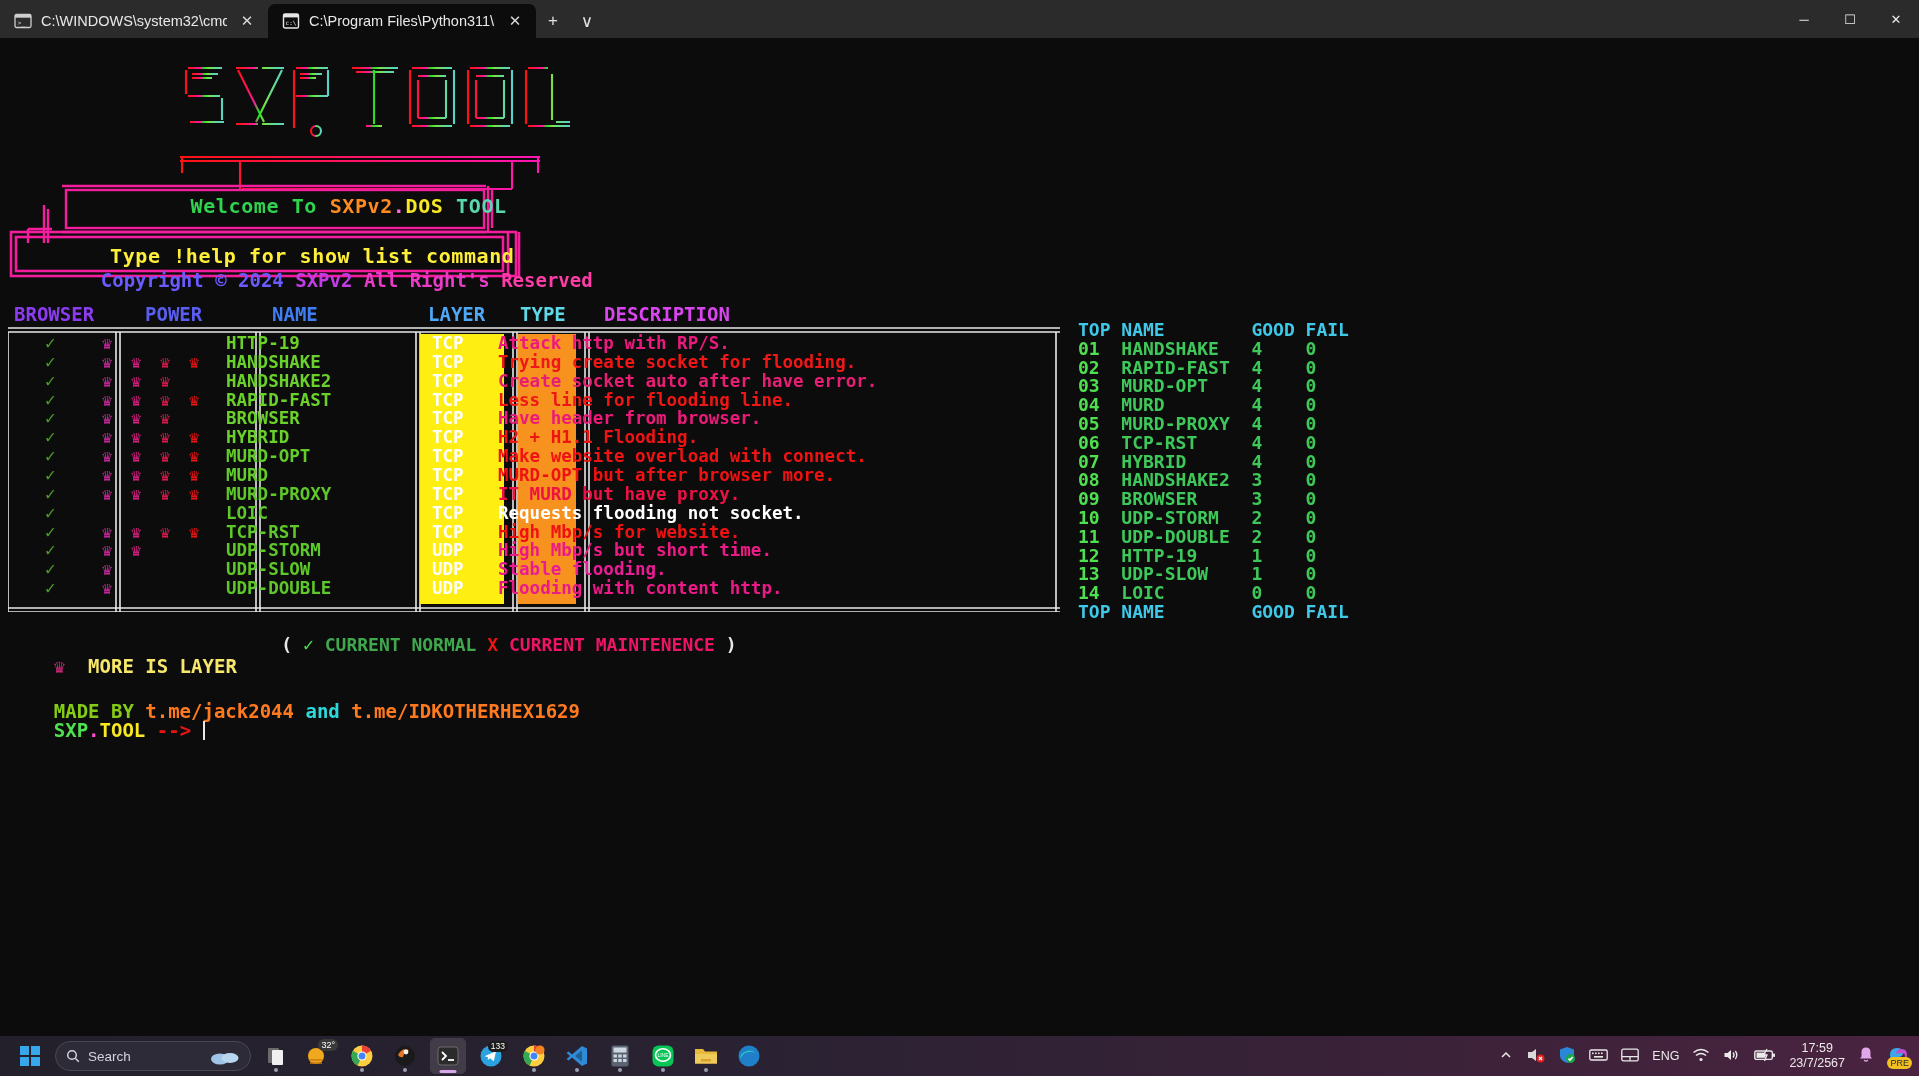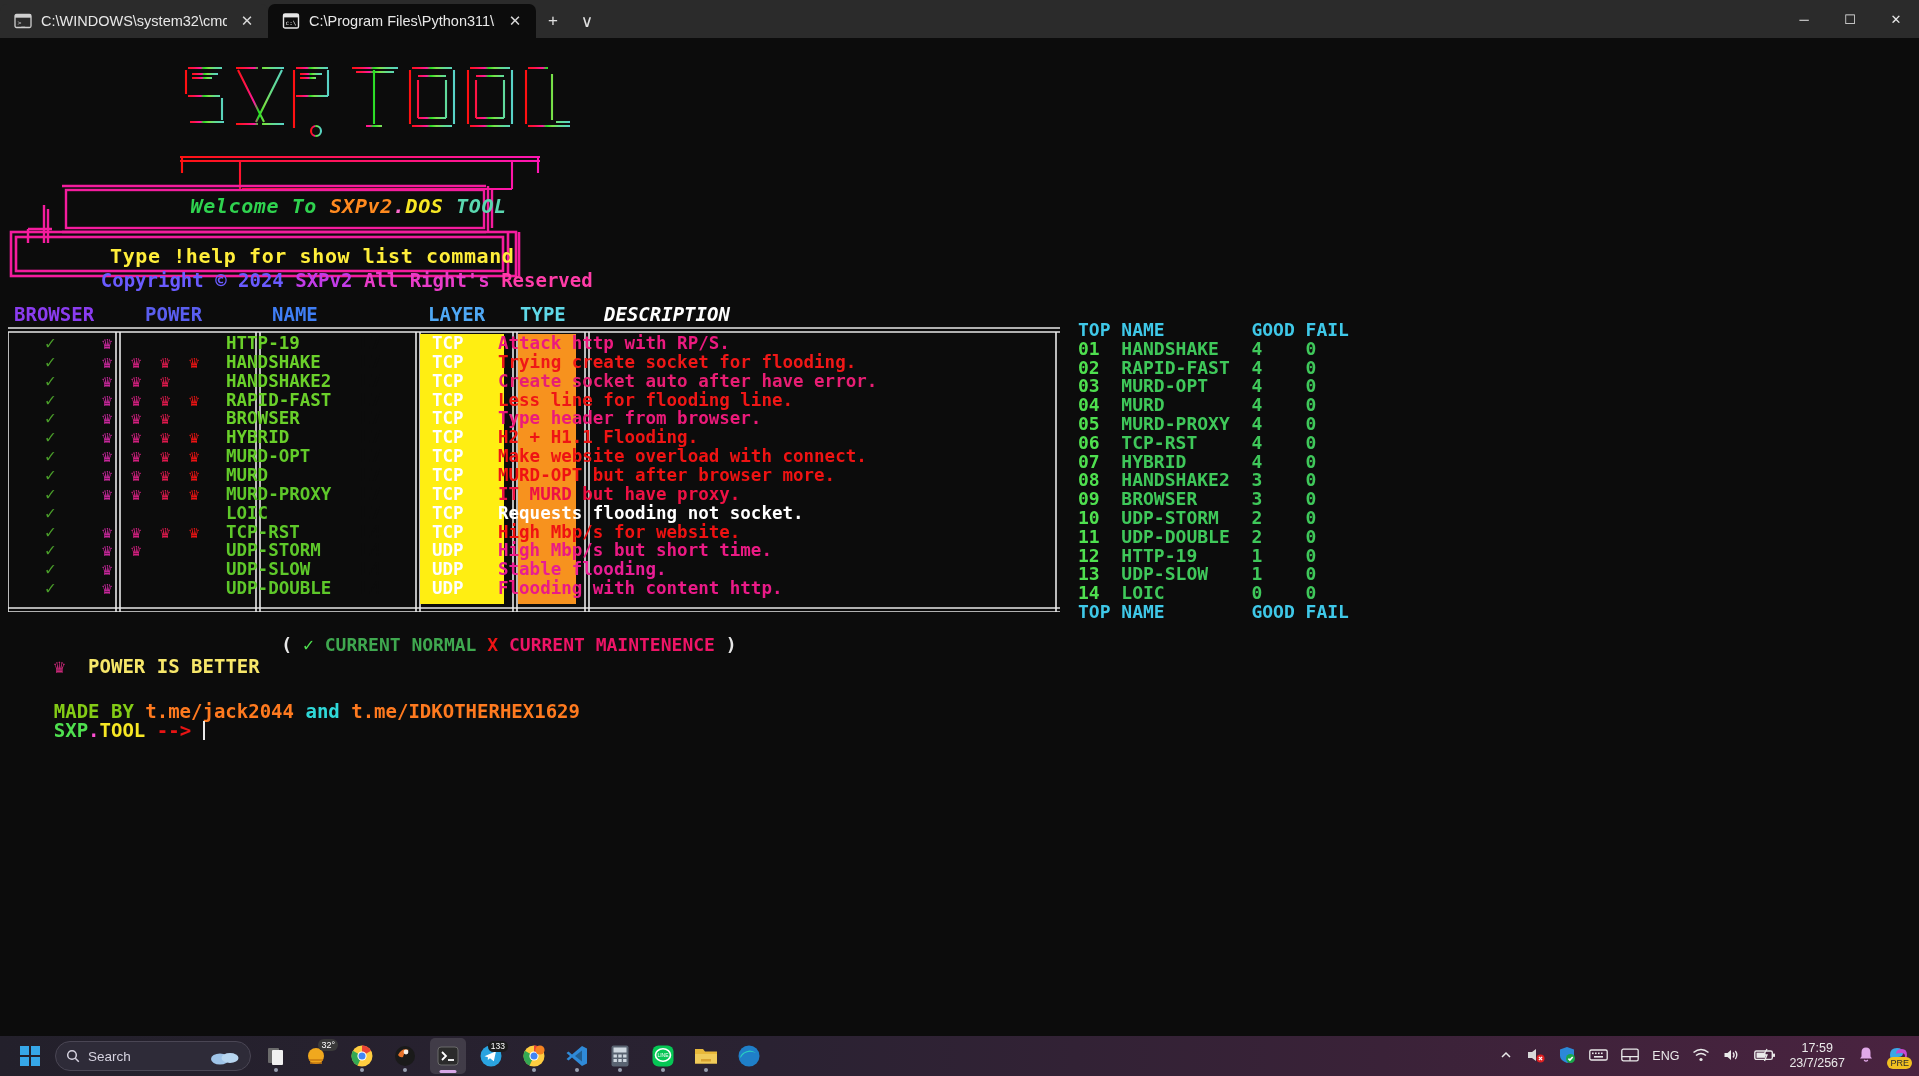--- a/index.html
+++ b/index.html
@@ -217,21 +217,21 @@
         <path d="M62 148 h424 M62 194 h424"></path>
         <path d="M488 148 v46 M492 152 v38"></path>
       </g>
       <g fill="none" stroke-width="2.4" stroke="#f51c9e">
         <path d="M44 167 v70 M48 171 v62"></path>
         <path d="M28 191 h24 M28 191 v50"></path>
       </g>
     </svg>
   </div>
 
-  <div class="welcome-text" style="left:140px; top:132px;font-style:italic;">
+  <div class="welcome-text" style="left:140px; top:132px;">
     <span style="color:#2fd34f">Welcome To </span><span style="color:#ff8a1f">SXPv2</span><span style="color:#ff6bd0">.</span><span style="color:#f7e724">DOS</span><span style="color:#5ad8b0"> TOOL</span>
   </div>
 
   <svg style="position:absolute; left:8px; top:191px;" width="520" height="50">
     <g fill="none" stroke="#f51c9e" stroke-width="2.6">
       <rect x="3" y="3" width="505" height="44"></rect>
       <rect x="8" y="8" width="487" height="34"></rect>
       <path d="M500 3 v44 M511 3 v44"></path>
     </g>
   </svg>
@@ -240,21 +240,21 @@
   <div class="copyright">
     <span style="color:#6a5bff">Copyright © 2024 </span><span style="color:#c23ce8">SXPv2 </span><span style="color:#e83cc8">All Right's</span><span style="color:#ff3ca8"> Reserved</span>
   </div>
 
 
   <div class="thead" style="left:14px;  top:265px; color:#8b3cf0;">BROWSER</div>
   <div class="thead" style="left:145px; top:265px; color:#5a5ef0;">POWER</div>
   <div class="thead" style="left:272px; top:265px; color:#3f7ef5;">NAME</div>
   <div class="thead" style="left:428px; top:265px; color:#4fa8f5;">LAYER</div>
   <div class="thead" style="left:520px; top:265px; color:#5fd8e8;">TYPE</div>
-  <div class="thead" style="left:604px; top:265px; color:#ffffff;font-style:italic;">DESCRIPTION</div>
+  <div class="thead" style="left:604px; top:265px; color:#d946ef;">DESCRIPTION</div>
 
   <svg style="position:absolute; left:8px; top:288px;" width="1052" height="286">
     <g stroke="#e8e8e8" stroke-width="1.6" fill="none">
       <path d="M0 2 H1052 M0 6 H1052"></path>
       <path d="M0 6 V286 M108 6 V286 M112 6 V286 M248 6 V286 M252 6 V286 M408 6 V286 M412 6 V286 M505 6 V286 M509 6 V286 M577 6 V286 M581 6 V286 M1048 6 V286"></path>
       <path d="M0 282 H1052 M0 286 H1052"></path>
     </g>
   </svg>
 
   <div style="position:absolute; left:420px; top:296px; width:84px; height:270px; background:#ffee12;"></div>
@@ -293,21 +293,21 @@
       <div class="cellbox" style="left: 360px; top: 352.55px; color: rgb(12, 12, 12); font-size: 17.5px; font-weight: bold; white-space: pre; font-family: &quot;DejaVu Sans Mono&quot;, monospace; line-height: 18.85px;">L7</div>
       <div class="cellbox" style="left: 432px; top: 352.55px; color: rgb(255, 255, 255); font-size: 17.5px; font-weight: bold; white-space: pre; font-family: &quot;DejaVu Sans Mono&quot;, monospace; line-height: 18.85px;">TCP</div>
       <div class="cellbox" style="left: 498px; top: 352.55px; color: rgb(239, 22, 22); font-size: 17.5px; font-weight: bold; white-space: pre; font-family: &quot;DejaVu Sans Mono&quot;, monospace; line-height: 18.85px;">Less line for flooding line.</div>
       <div class="cellbox" style="left: 45px; top: 371.4px; color: rgb(74, 158, 42); font-size: 17.5px; font-weight: bold; white-space: pre; font-family: &quot;DejaVu Sans Mono&quot;, monospace; line-height: 18.85px;">✓</div>
       <div class="cellbox" style="left: 102px; top: 371.4px; color: rgb(200, 40, 156); font-size: 17px; font-weight: bold; white-space: pre; font-family: &quot;DejaVu Sans Mono&quot;, monospace; line-height: 18.85px;">♛</div>
       <div class="cellbox" style="left: 131px; top: 371.4px; color: rgb(212, 32, 128); font-size: 17px; font-weight: bold; white-space: pre; font-family: &quot;DejaVu Sans Mono&quot;, monospace; line-height: 18.85px;">♛</div>
       <div class="cellbox" style="left: 160px; top: 371.4px; color: rgb(224, 26, 78); font-size: 17px; font-weight: bold; white-space: pre; font-family: &quot;DejaVu Sans Mono&quot;, monospace; line-height: 18.85px;">♛</div>
       <div class="cellbox" style="left: 226px; top: 371.4px; color: rgb(106, 208, 42); font-size: 17.5px; font-weight: bold; white-space: pre; font-family: &quot;DejaVu Sans Mono&quot;, monospace; line-height: 18.85px;">BROWSER</div>
       <div class="cellbox" style="left: 360px; top: 371.4px; color: rgb(12, 12, 12); font-size: 17.5px; font-weight: bold; white-space: pre; font-family: &quot;DejaVu Sans Mono&quot;, monospace; line-height: 18.85px;">L7</div>
       <div class="cellbox" style="left: 432px; top: 371.4px; color: rgb(255, 255, 255); font-size: 17.5px; font-weight: bold; white-space: pre; font-family: &quot;DejaVu Sans Mono&quot;, monospace; line-height: 18.85px;">TCP</div>
-      <div class="cellbox" style="left: 498px; top: 371.4px; color: rgb(236, 26, 122); font-size: 17.5px; font-weight: bold; white-space: pre; font-family: &quot;DejaVu Sans Mono&quot;, monospace; line-height: 18.85px;">Type header from browser.</div>
+      <div class="cellbox" style="left: 498px; top: 371.4px; color: rgb(236, 26, 122); font-size: 17.5px; font-weight: bold; white-space: pre; font-family: &quot;DejaVu Sans Mono&quot;, monospace; line-height: 18.85px;">Have header from browser.</div>
       <div class="cellbox" style="left: 45px; top: 390.25px; color: rgb(74, 158, 42); font-size: 17.5px; font-weight: bold; white-space: pre; font-family: &quot;DejaVu Sans Mono&quot;, monospace; line-height: 18.85px;">✓</div>
       <div class="cellbox" style="left: 102px; top: 390.25px; color: rgb(200, 40, 156); font-size: 17px; font-weight: bold; white-space: pre; font-family: &quot;DejaVu Sans Mono&quot;, monospace; line-height: 18.85px;">♛</div>
       <div class="cellbox" style="left: 131px; top: 390.25px; color: rgb(212, 32, 128); font-size: 17px; font-weight: bold; white-space: pre; font-family: &quot;DejaVu Sans Mono&quot;, monospace; line-height: 18.85px;">♛</div>
       <div class="cellbox" style="left: 160px; top: 390.25px; color: rgb(224, 26, 78); font-size: 17px; font-weight: bold; white-space: pre; font-family: &quot;DejaVu Sans Mono&quot;, monospace; line-height: 18.85px;">♛</div>
       <div class="cellbox" style="left: 189px; top: 390.25px; color: rgb(238, 20, 20); font-size: 17px; font-weight: bold; white-space: pre; font-family: &quot;DejaVu Sans Mono&quot;, monospace; line-height: 18.85px;">♛</div>
       <div class="cellbox" style="left: 226px; top: 390.25px; color: rgb(106, 208, 42); font-size: 17.5px; font-weight: bold; white-space: pre; font-family: &quot;DejaVu Sans Mono&quot;, monospace; line-height: 18.85px;">HYBRID</div>
       <div class="cellbox" style="left: 360px; top: 390.25px; color: rgb(12, 12, 12); font-size: 17.5px; font-weight: bold; white-space: pre; font-family: &quot;DejaVu Sans Mono&quot;, monospace; line-height: 18.85px;">L7</div>
       <div class="cellbox" style="left: 432px; top: 390.25px; color: rgb(255, 255, 255); font-size: 17.5px; font-weight: bold; white-space: pre; font-family: &quot;DejaVu Sans Mono&quot;, monospace; line-height: 18.85px;">TCP</div>
       <div class="cellbox" style="left: 498px; top: 390.25px; color: rgb(239, 20, 20); font-size: 17.5px; font-weight: bold; white-space: pre; font-family: &quot;DejaVu Sans Mono&quot;, monospace; line-height: 18.85px;">H2 + H1.1 Flooding.</div>
       <div class="cellbox" style="left: 45px; top: 409.1px; color: rgb(74, 158, 42); font-size: 17.5px; font-weight: bold; white-space: pre; font-family: &quot;DejaVu Sans Mono&quot;, monospace; line-height: 18.85px;">✓</div>
@@ -372,21 +372,21 @@
       <div class="cellbox" style="left: 498px; top: 541.05px; color: rgb(234, 26, 136); font-size: 17.5px; font-weight: bold; white-space: pre; font-family: &quot;DejaVu Sans Mono&quot;, monospace; line-height: 18.85px;">Flooding with content http.</div>
     </div>
 
   <div id="top-host" class="rightlist" style="left:1078px; top:283px;"><div><span style="color: rgb(63, 200, 232);">TOP </span><span style="color: rgb(63, 200, 232);">NAME        </span><span style="color: rgb(63, 200, 232);">GOOD </span><span style="color: rgb(63, 200, 232);">FAIL</span></div><div><span style="color: rgb(79, 224, 79);">01  </span><span style="color: rgb(63, 200, 90);">HANDSHAKE   </span><span style="color: rgb(63, 200, 90);">4    </span><span style="color: rgb(63, 200, 90);">0</span></div><div><span style="color: rgb(79, 224, 79);">02  </span><span style="color: rgb(63, 200, 90);">RAPID-FAST  </span><span style="color: rgb(63, 200, 90);">4    </span><span style="color: rgb(63, 200, 90);">0</span></div><div><span style="color: rgb(79, 224, 79);">03  </span><span style="color: rgb(63, 200, 90);">MURD-OPT    </span><span style="color: rgb(63, 200, 90);">4    </span><span style="color: rgb(63, 200, 90);">0</span></div><div><span style="color: rgb(79, 224, 79);">04  </span><span style="color: rgb(63, 200, 90);">MURD        </span><span style="color: rgb(63, 200, 90);">4    </span><span style="color: rgb(63, 200, 90);">0</span></div><div><span style="color: rgb(79, 224, 79);">05  </span><span style="color: rgb(63, 200, 90);">MURD-PROXY  </span><span style="color: rgb(63, 200, 90);">4    </span><span style="color: rgb(63, 200, 90);">0</span></div><div><span style="color: rgb(79, 224, 79);">06  </span><span style="color: rgb(63, 200, 90);">TCP-RST     </span><span style="color: rgb(63, 200, 90);">4    </span><span style="color: rgb(63, 200, 90);">0</span></div><div><span style="color: rgb(79, 224, 79);">07  </span><span style="color: rgb(63, 200, 90);">HYBRID      </span><span style="color: rgb(63, 200, 90);">4    </span><span style="color: rgb(63, 200, 90);">0</span></div><div><span style="color: rgb(79, 224, 79);">08  </span><span style="color: rgb(63, 200, 90);">HANDSHAKE2  </span><span style="color: rgb(63, 200, 90);">3    </span><span style="color: rgb(63, 200, 90);">0</span></div><div><span style="color: rgb(79, 224, 79);">09  </span><span style="color: rgb(63, 200, 90);">BROWSER     </span><span style="color: rgb(63, 200, 90);">3    </span><span style="color: rgb(63, 200, 90);">0</span></div><div><span style="color: rgb(79, 224, 79);">10  </span><span style="color: rgb(63, 200, 90);">UDP-STORM   </span><span style="color: rgb(63, 200, 90);">2    </span><span style="color: rgb(63, 200, 90);">0</span></div><div><span style="color: rgb(79, 224, 79);">11  </span><span style="color: rgb(63, 200, 90);">UDP-DOUBLE  </span><span style="color: rgb(63, 200, 90);">2    </span><span style="color: rgb(63, 200, 90);">0</span></div><div><span style="color: rgb(79, 224, 79);">12  </span><span style="color: rgb(63, 200, 90);">HTTP-19     </span><span style="color: rgb(63, 200, 90);">1    </span><span style="color: rgb(63, 200, 90);">0</span></div><div><span style="color: rgb(79, 224, 79);">13  </span><span style="color: rgb(63, 200, 90);">UDP-SLOW    </span><span style="color: rgb(63, 200, 90);">1    </span><span style="color: rgb(63, 200, 90);">0</span></div><div><span style="color: rgb(79, 224, 79);">14  </span><span style="color: rgb(63, 200, 90);">LOIC        </span><span style="color: rgb(63, 200, 90);">0    </span><span style="color: rgb(63, 200, 90);">0</span></div><div><span style="color: rgb(63, 200, 232);">TOP </span><span style="color: rgb(63, 200, 232);">NAME        </span><span style="color: rgb(63, 200, 232);">GOOD </span><span style="color: rgb(63, 200, 232);">FAIL</span></div></div>
 
   <div class="legend" style="left:238px; top:575px;">
     <span style="color:#e8e8e8">(</span><span> </span><span style="color:#4fe04f">✓</span><span> </span><span style="color:#3fa84f">CURRENT NORMAL</span><span> </span><span style="color:#ef1414">X</span><span> </span><span style="color:#ee1466">CURRENT MAINTENENCE</span><span> </span><span style="color:#e8e8e8">)</span>
   </div>
 
   <div class="morebetter" style="left:8px; top:595px;">
-    <span style="color:#c82878">♛</span><span>  </span><span style="color:#f7e76a">POWER IS BETTER</span>
+    <span style="color:#c82878">♛</span><span>  </span><span style="color:#f7e76a">MORE IS LAYER</span>
   </div>
 
   <div class="madeby" style="left:8px; top:640px;">
     <span style="color:#84cc16">MADE BY </span><span style="color:#ff7a1f">t.me/jack2044</span><span style="color:#2fd8d8"> and </span><span style="color:#ff7a1f">t.me/IDKOTHERHEX1629</span>
   </div>
 
   <div class="finalprompt" style="left:8px; top:659px;">
     <span style="color:#4fe04f">SXP</span><span style="color:#ff4fd4">.</span><span style="color:#f7e724">TOOL</span><span> </span><span style="color:#e81414">--&gt;</span><span> </span><span class="caret"></span>
   </div>
 </div>

